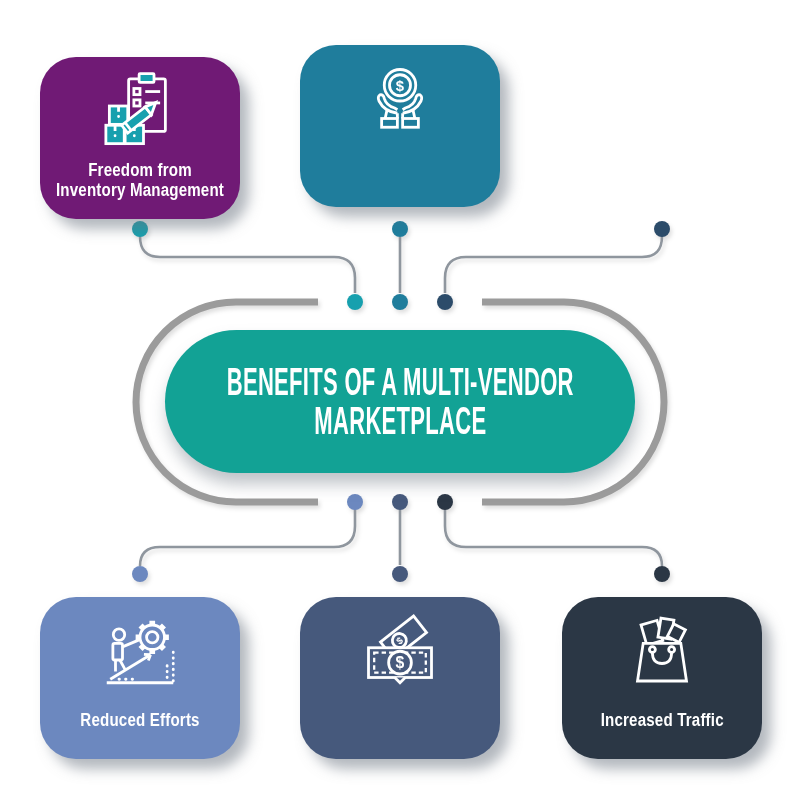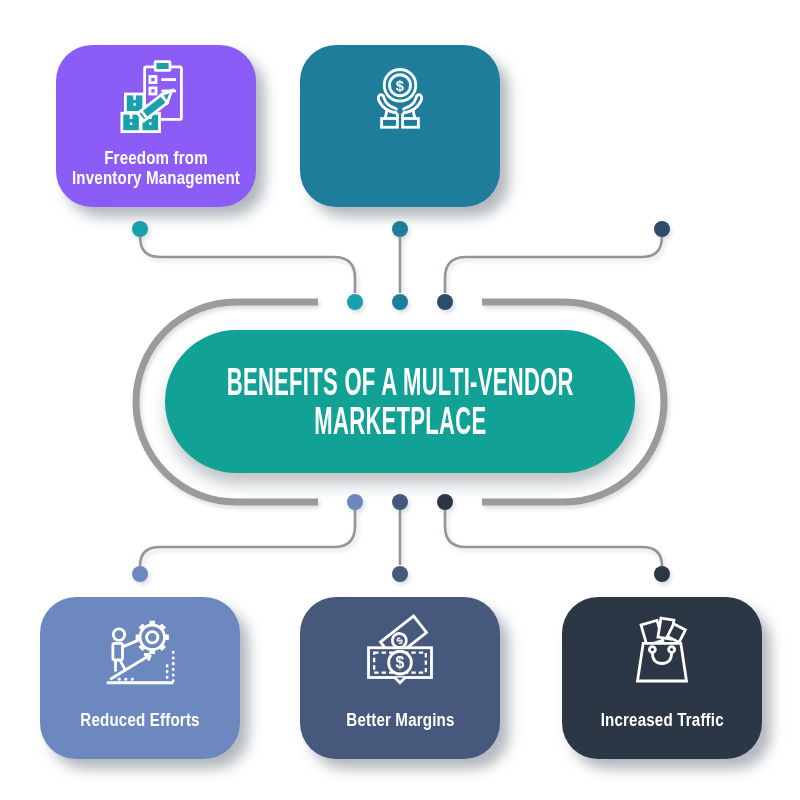--- a/index.html
+++ b/index.html
@@ -61,21 +61,21 @@
       <circle cx="445" cy="502" r="8" fill="#2B3745"></circle>
       <circle cx="662" cy="574" r="8" fill="#2B3745"></circle>
     </g>
   </svg>
 
   <div class="stadium" style="background: rgb(18, 162, 149); --bg: #12A295;">
     <div class="title-line">BENEFITS OF A MULTI-VENDOR</div>
     <div class="title-line">MARKETPLACE</div>
   </div>
 
-  <div class="card" style="left: 40px; top: 45px; background: #8b5cf6; margin-left: 16px; --bg: #17A0AE;">
+  <div class="card" style="left: 40px; top: 57px; background: #701a75; --bg: #17A0AE;">
     <div class="card-icon">
       <svg viewBox="0 0 96 96">
         <g fill="none" stroke="#ffffff" stroke-width="3.2">
           <rect x="35" y="9" width="42" height="60" rx="2"></rect>
           <rect x="47" y="3" width="17" height="10" rx="1" fill="var(--bg)"></rect>
           <rect x="41" y="20" width="7" height="7"></rect>
           <path d="M54 23.5 H71"></path>
           <rect x="41" y="33" width="7" height="7"></rect>
           <path d="M54 36.5 H71"></path>
           <g fill="var(--bg)">
@@ -157,23 +157,20 @@
             <text x="46" y="34" font-size="11" text-anchor="middle" fill="#ffffff" stroke="none">$</text>
           </g>
           <rect x="12" y="42" width="72" height="34" fill="var(--bg)"></rect>
           <rect x="18.5" y="47.5" width="59" height="23" stroke-width="2.6" stroke-dasharray="5 3.5"></rect>
           <circle cx="48" cy="59" r="13" fill="var(--bg)"></circle>
           <text x="48" y="65.5" font-size="18" text-anchor="middle" fill="#ffffff" stroke="none">$</text>
           <path d="M42 76 L48 82 L54 76" fill="var(--bg)"></path>
         </g>
       </svg>
     </div>
-    <div class="card-label">
-      <div class="card-label-text">Better Margins</div>
-    </div>
   </div>
 
   <div class="card" style="left: 562px; top: 597px; background: rgb(43, 55, 69); --bg: #2B3745;">
     <div class="card-icon">
       <svg viewBox="0 0 96 96">
         <g fill="none" stroke="#ffffff" stroke-width="3.2">
           <g fill="var(--bg)">
             <rect x="27" y="13" width="19" height="24" transform="rotate(-16 36 25)"></rect>
             <rect x="45" y="9" width="15" height="22" transform="rotate(9 52 20)"></rect>
             <rect x="57" y="17" width="15" height="16" transform="rotate(27 64 25)"></rect>

